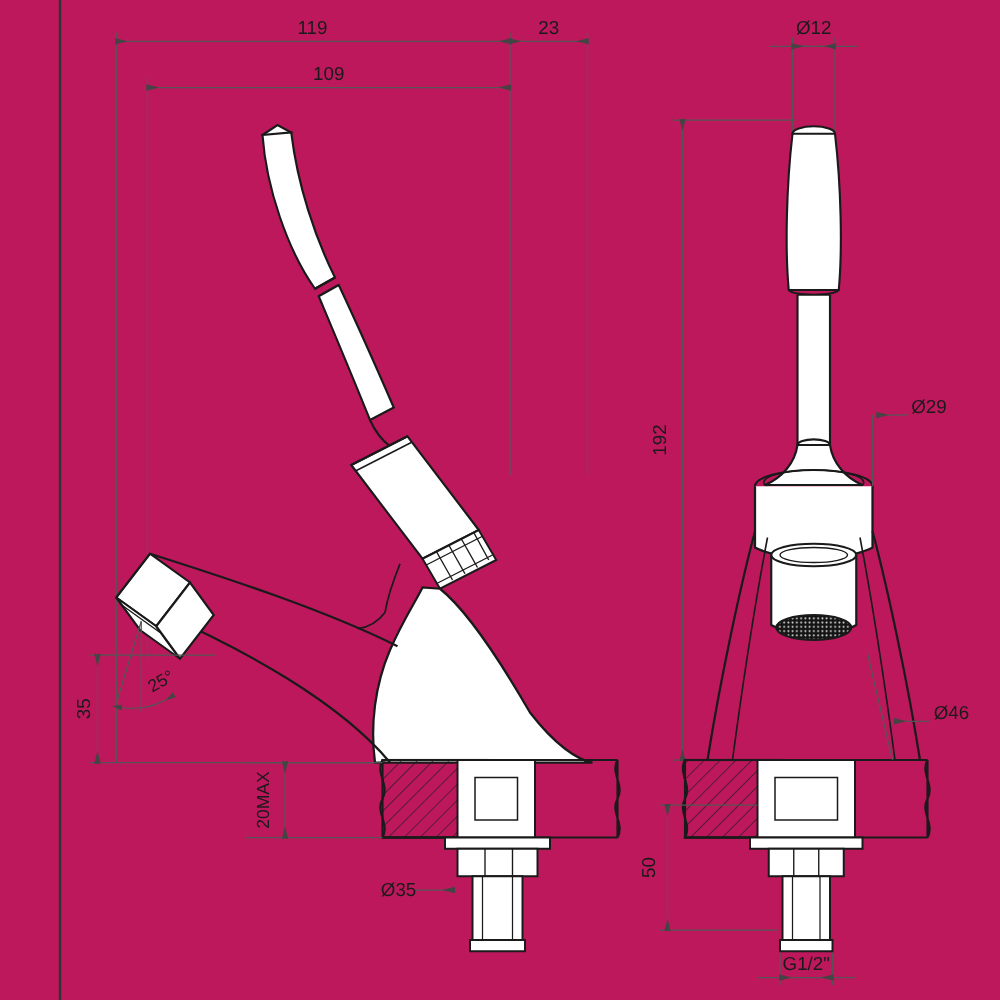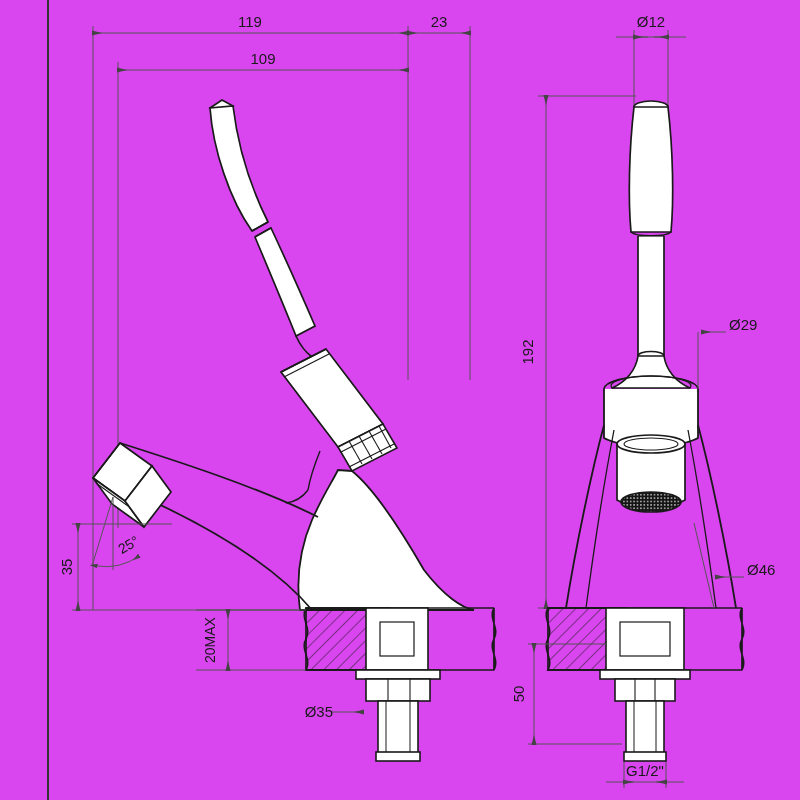--- a/index.html
+++ b/index.html
@@ -1,18 +1,18 @@
 <!DOCTYPE html>
 <html><head>
 <meta charset="utf-8">
 <style>
   html,body{margin:0;padding:0;background:#ffffff;}
   body{width:800px;height:800px;overflow:hidden;
        font-family:"Liberation Sans", sans-serif;}
-  #sheet{position:relative;width:800px;height:800px;background:#d946ef;}
+  #sheet{position:relative;width:800px;height:800px;background:#be185d;}
   svg{display:block;}
   text{font-family:"Liberation Sans", sans-serif;fill:#1a1a1a;}
 </style>
 </head>
 <body>
 
 <div id="sheet">
 <svg width="800" height="800" viewBox="0 0 800 800">
 
   <defs>

